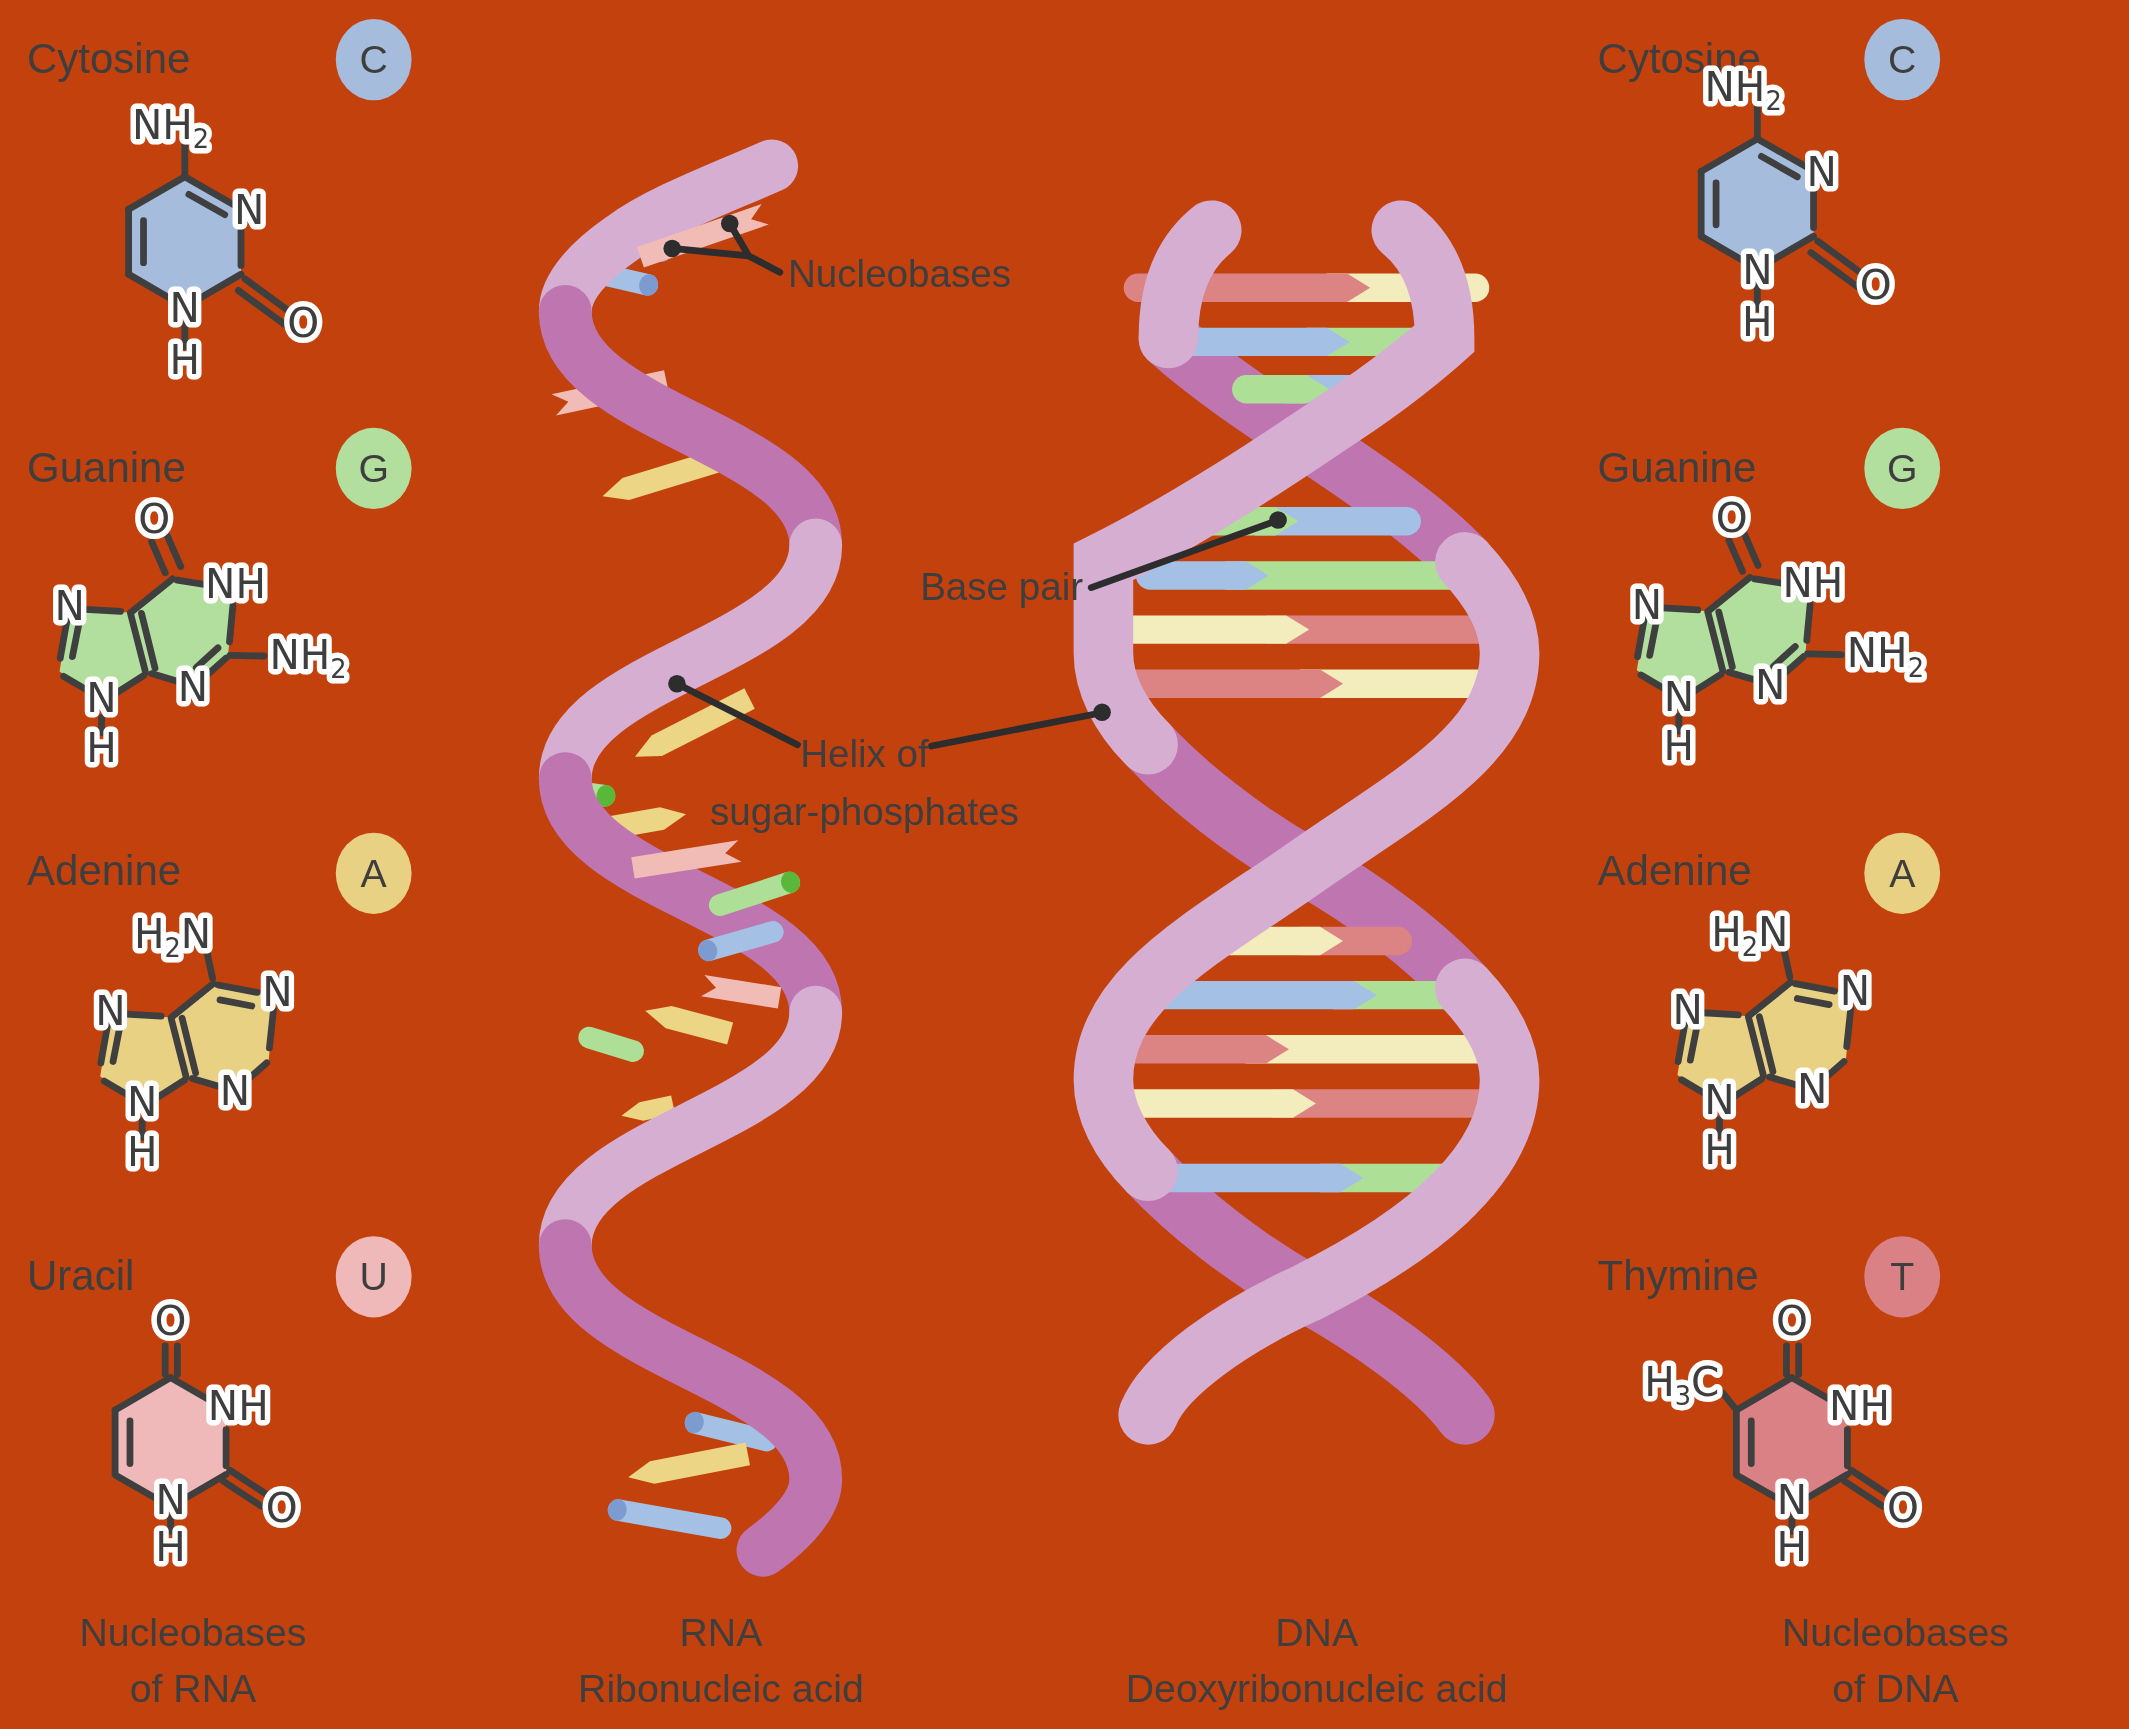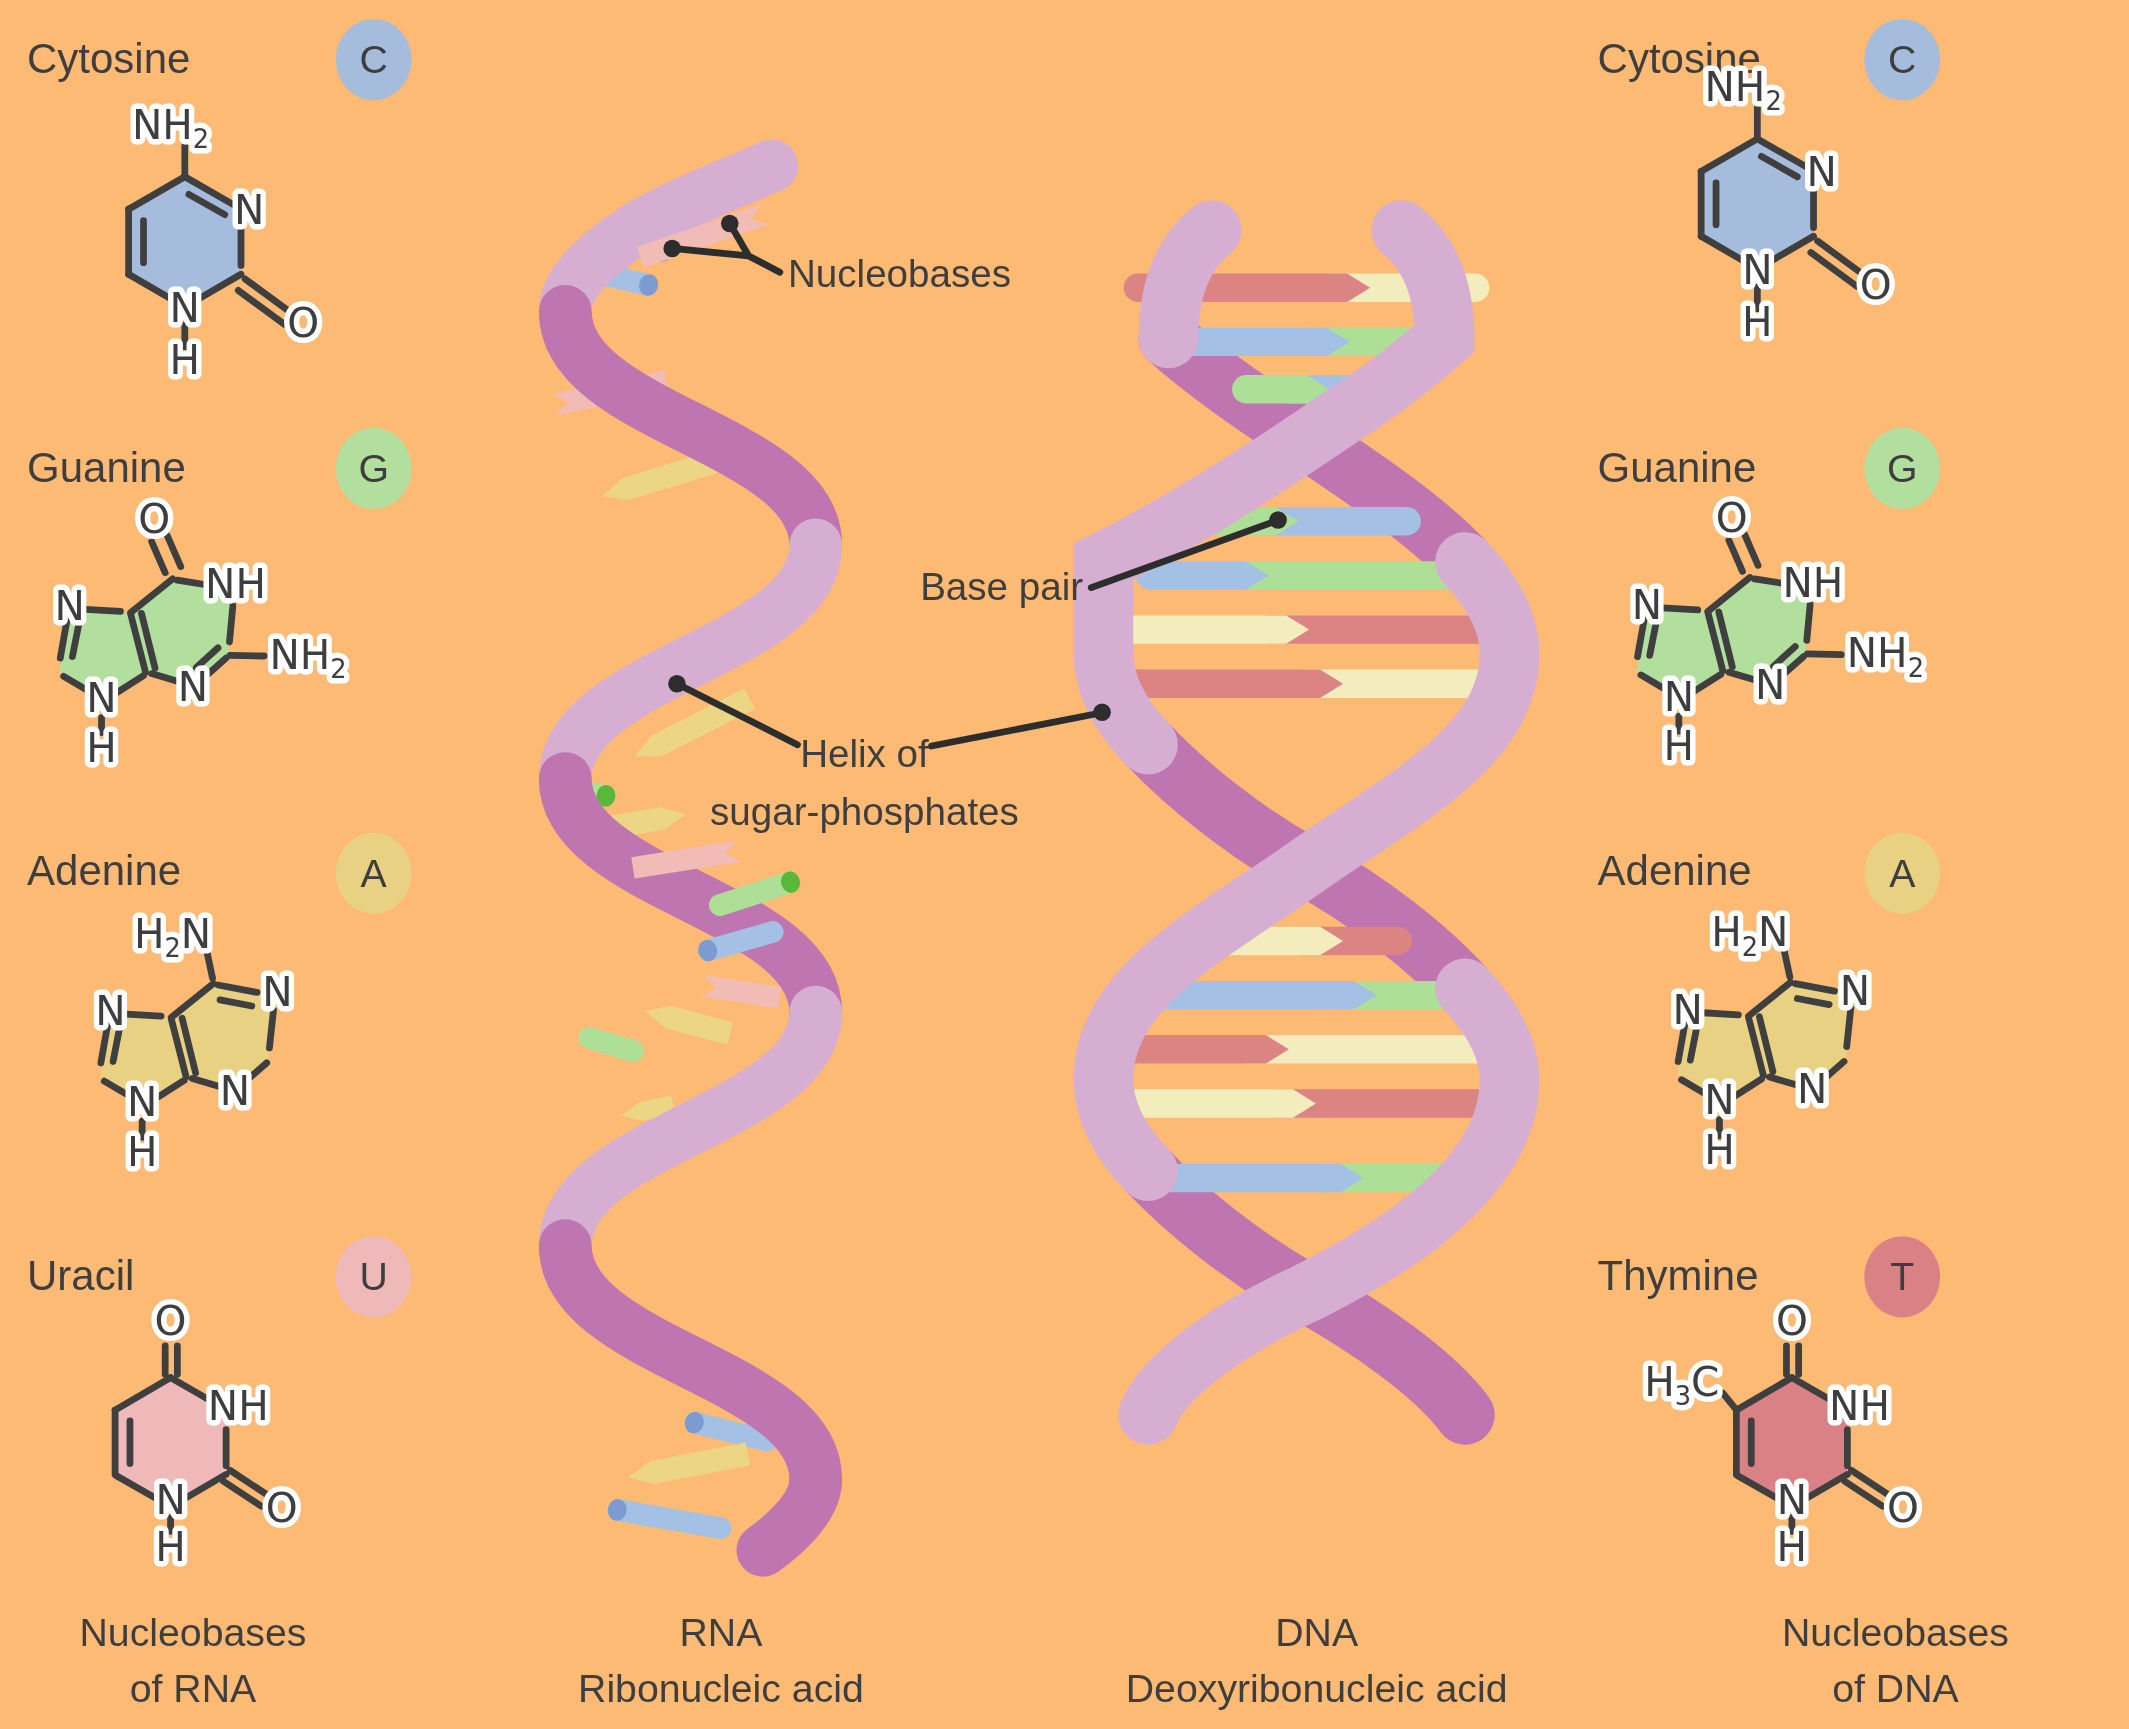--- a/index.html
+++ b/index.html
@@ -1,16 +1,16 @@
 <!DOCTYPE html>
 <html style="--text: #3e3e3e; --leader: #2d2d2d; --ribbon_light: #d6aed2; --ribbon_dark: #bf75b0; --base_blue: #a6bcdc; --base_green: #b2df9e; --base_yellow: #e9d184; --base_pink: #efb9b9; --base_red: #da8186; --rod_blue: #a4c0e4; --rod_blue_cap: #7b9bd1; --rod_green: #addf97; --rod_green_cap: #59b83a; --dna_yellow: #f3ecbc; --dna_red: #dc8383; --stick_pink: #f1bcb6; --stick_yellow: #ecd584;font-size:10.8px"><head>
 <meta charset="utf-8">
 <style>
   html,body{margin:0;padding:0;background:#ffffff;}
-  .stage{position:relative;width:2129px;height:1729px;background:#fdba74;overflow:hidden;}
+  .stage{position:relative;width:2129px;height:1729px;background:#c2410c;overflow:hidden;}
   svg{display:block;}
   text{font-family:"Liberation Sans","DejaVu Sans",sans-serif;}
   .h-label{font-size:62px;fill:var(--text);}
   .cap{font-size:58px;fill:var(--text);}
   .ann{font-size:57px;fill:var(--text);}
   .badge-letter{font-size:58px;fill:var(--text);}
   .atom{font-size:60px;fill:var(--text);stroke:#ffffff;stroke-width:16px;paint-order:stroke;stroke-linejoin:round;font-family:"DejaVu Sans","Liberation Sans",sans-serif;}
   .atom-sub{font-size:38px;}
   .bond{stroke:#3f3f3f;stroke-width:10;stroke-linecap:round;fill:none;}
   .leader{stroke:var(--leader);stroke-width:10;stroke-linecap:round;fill:none;}

